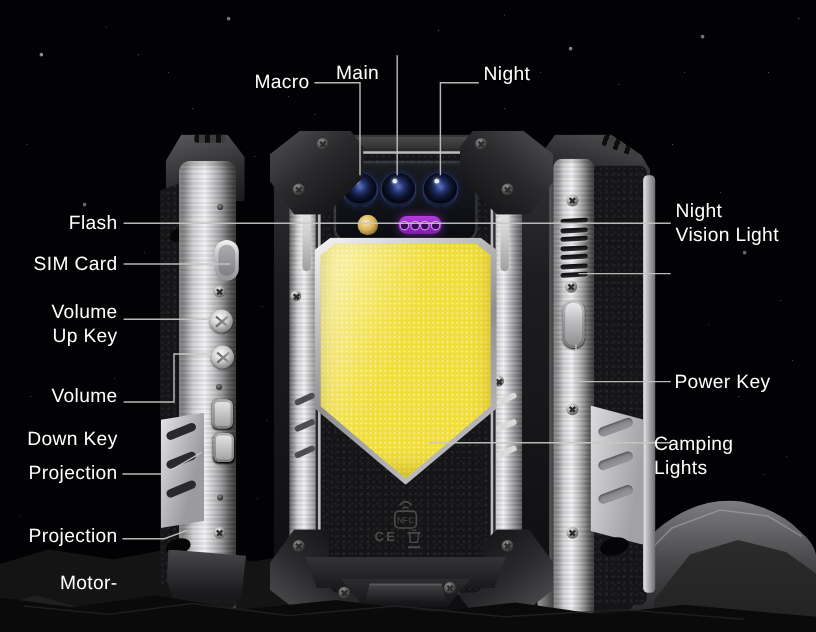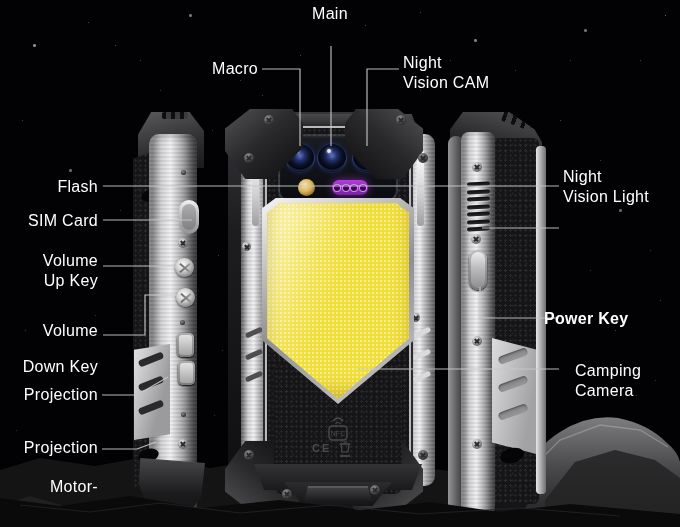--- a/index.html
+++ b/index.html
@@ -27,21 +27,21 @@
       570px 60px 0 0 rgba(255,255,255,.3), 525px 145px 0 0 rgba(255,255,255,.35),
       450px 60px 0 0 rgba(255,255,255,.3), 262px 95px 0 0 rgba(255,255,255,.3),
       160px 90px 0 0 rgba(255,255,255,.3), 115px 45px 0 0 rgba(255,255,255,.4),
       16px 430px 0 0 rgba(255,255,255,.2), 214px 415px 0 0 rgba(255,255,255,.25),
       636px 395px 0 0 rgba(255,255,255,.3), 420px 12px 0 0 rgba(255,255,255,.35);}
 
   
   .label{position:absolute;color:#fff;font-size:16px;line-height:20px;letter-spacing:.3px;
          white-space:nowrap;z-index:60;}
   .label.r{text-align:right;}
-  .label.c{text-align:center;}
+  .label.c{margin-top:48px;}
 
   
   .brushed{background-image:
       repeating-linear-gradient(180deg,rgba(255,255,255,.06) 0 2px,rgba(0,0,0,.06) 2px 4px),
       linear-gradient(90deg,#5e5e60,#cfcfd1 25%,#f0f0f2 45%,#a8a8aa 70%,#58585a);}
   .leather{background-color:#151517;background-image:
       radial-gradient(rgba(255,255,255,.07) 1px,transparent 1.2px),
       radial-gradient(rgba(255,255,255,.045) 1px,transparent 1.2px);
       background-size:5px 5px,7px 7px;background-position:0 0,2px 3px;}
 
@@ -119,21 +119,21 @@
     clip-path:polygon(0 0,100% 10%,100% 100%,0 90%);}
   .rp-slot{position:absolute;left:6px;width:30px;height:8px;border-radius:4px;transform:rotate(-20deg);
     background:linear-gradient(180deg,#808082,#98989a);box-shadow:inset 0 1px 2px rgba(0,0,0,.4);}
   .rp-oval{position:absolute;left:52px;top:336px;width:24px;height:15px;border-radius:50%;
     background:#050507;transform:rotate(-14deg);}
   .rp-foot{position:absolute;left:8px;top:343px;width:84px;height:65px;
     background:linear-gradient(180deg,#454547,#1a1a1c 60%,#0f0f11);
     clip-path:polygon(0 14%,100% 0,100% 50%,74% 96%,40% 100%,10% 78%,0 52%);}
 
   
-  .phone-center{position:absolute;left:228px;top:112px;width:192px;height:396px;z-index:11;text-align:right;}
+  .phone-center{position:absolute;left:228px;top:112px;width:230px;height:396px;z-index:11;text-align:right;}
   .pc-body{position:absolute;inset:0;
     background:linear-gradient(180deg,#36363a,#1d1d20 30%,#141416 70%,#0e0e10);
     clip-path:polygon(13% 0,87% 0,100% 7.5%,100% 92.5%,87% 100%,13% 100%,0 92.5%,0 7.5%);}
   .pc-rail{position:absolute;top:22px;width:28px;height:352px;border-radius:10px;}
   .pc-topband{position:absolute;left:30px;top:2px;width:160px;height:16px;
     background:linear-gradient(180deg,#4a4a4c,#222);clip-path:polygon(4% 0,96% 0,100% 100%,0 100%);}
   .pc-face{position:absolute;left:39px;top:16px;width:142px;height:364px;border-radius:12px;
     box-shadow:0 0 0 2px #b8b9bd,0 0 0 4px #2a2a2d;}
   .pc-arch{position:absolute;left:41px;top:14px;width:138px;height:34px;border-radius:18px 18px 6px 6px;
     background:linear-gradient(180deg,#f4f4f6,#a9a9ab 70%,#77777a);}
@@ -362,21 +362,20 @@
   </svg>
 
   <div class="label c" style="left:280px;top:4px;width:100px;">
     <span style="display:block;">Main</span>
   </div>
   <div class="label r" style="right:422px;top:59px;">
     <span>Macro</span>
   </div>
   <div class="label" style="left:403px;top:53px;">
     <span style="display:block;">Night</span>
-    <span style="display:block;">Vision CAM</span>
   </div>
 
   <div class="label r" style="right:582px;top:177px;">
     <span>Flash</span>
   </div>
   <div class="label r" style="right:582px;top:211px;">
     <span>SIM Card</span>
   </div>
   <div class="label r" style="right:582px;top:251px;">
     <span style="display:block;">Volume</span>
@@ -391,21 +390,21 @@
   </div>
   <div class="label r" style="right:582px;top:438px;">
     <span style="display:block;">Projection</span>
     <span style="display:block;margin-top:19px;">Motor-</span>
   </div>
 
   <div class="label" style="left:563px;top:167px;">
     <span style="display:block;">Night</span>
     <span style="display:block;">Vision Light</span>
   </div>
-  <div class="label" style="left:544px;top:309px;font-weight:bold;">
+  <div class="label" style="left:562px;top:309px;">
     <span>Power Key</span>
   </div>
-  <div class="label" style="left:575px;top:361px;">
+  <div class="label" style="left:545px;top:361px;">
     <span style="display:block;">Camping</span>
-    <span style="display:block;">Camera</span>
+    <span style="display:block;">Lights</span>
   </div>
 
 </div>
 
 </body></html>

